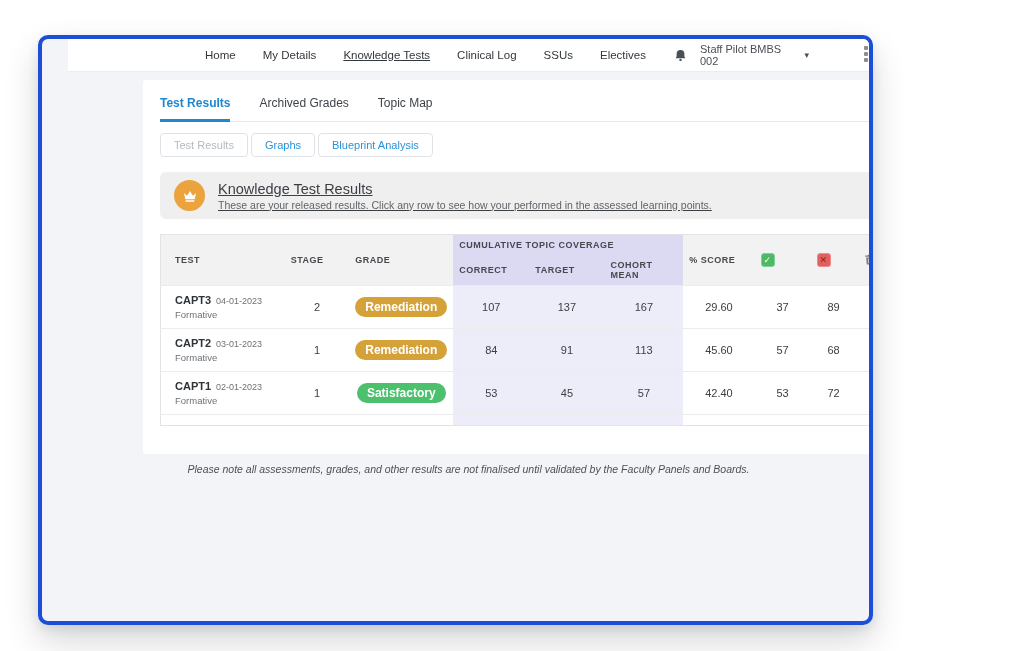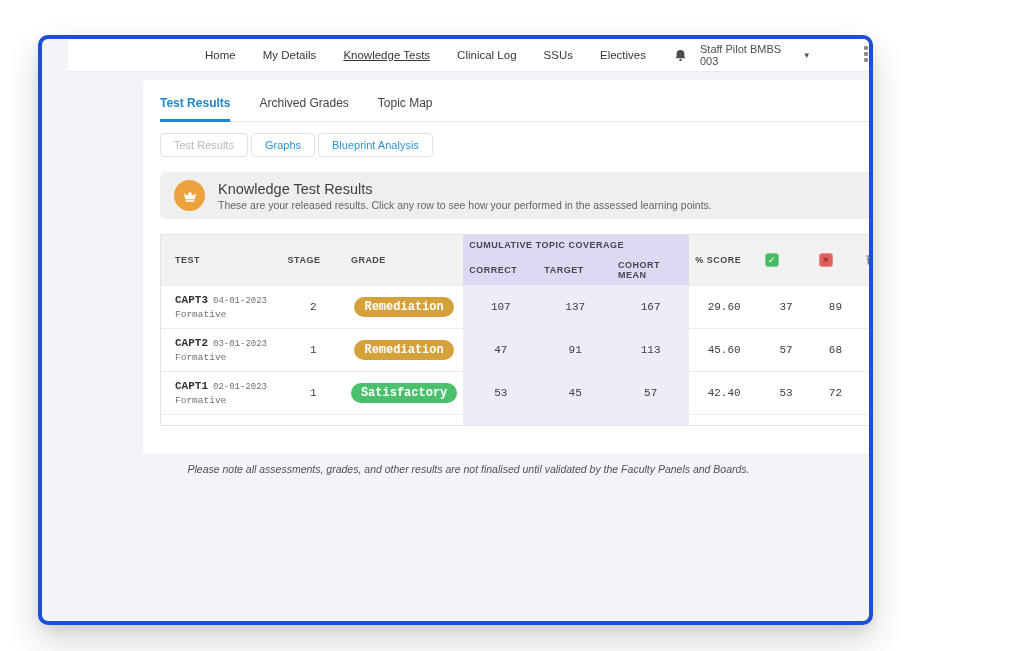--- a/index.html
+++ b/index.html
@@ -58,21 +58,21 @@
   .btn {
     font-size: 11px; background: #fff; border: 1px solid #dfe3e8;
     border-radius: 4px; padding: 5px 13px; margin-right: 3px; cursor: pointer;
   }
   .btn.muted { color: #b4bac0; }
   .btn.blue  { color: #2994d8; font-weight: 400; }
 
   
   .banner {
     margin-top: 15px; background: #efefef; border-radius: 6px;
-    padding: 8px 14px; display: flex; align-items: center;
+    padding: 8px 14px; display: flex; align-items: center; text-decoration: underline;
   }
   .crown-circle {
     width: 31px; height: 31px; border-radius: 50%;
     background: #eca33d; flex: 0 0 31px;
     display: flex; align-items: center; justify-content: center;
     margin-right: 13px;
   }
   .banner-title { font-size: 14.5px; color: #3a3f44; }
   .banner-sub { font-size: 10.5px; color: #5f6469; margin-top: 2px; }
 
@@ -90,21 +90,21 @@
   }
   .results th.col-test { text-align: left; padding-left: 14px; }
   .results th.purple { background: #dcd9f2; }
   .results td {
     font-size: 11px; color: #3c4043; text-align: center;
     padding: 8px 6px; border-top: 1px solid #ececee;
     background: #fff;
   }
   .results td.purple { background: #edecf9; }
   .results td.cell-test { text-align: left; padding-left: 14px; }
-  .results tr.data-row { cursor: pointer; font-family: Liberation Mono, monospace; }
+  .results tr.data-row { cursor: pointer; }
   .test-name { font-weight: 700; font-size: 11px; color: #2e3338; }
   .test-date { font-size: 9px; color: #6d7277; margin-left: 5px; }
   .test-type { font-size: 9.5px; color: #6d7277; margin-top: 3px; }
 
   .badge {
     display: inline-block; padding: 3px 10px; border-radius: 10px;
     font-size: 12px; font-weight: 700; color: #fff; white-space: nowrap;
   }
   .badge-gold  { background: #d5a139; }
   .badge-green { background: #4cc06c; }
@@ -143,21 +143,21 @@
     <span class="nav-item">SSUs</span>
     <span class="nav-item">Electives</span>
     <div class="nav-right">
       <span class="bell">
         <svg viewBox="0 0 24 24" width="15" height="15" fill="#4a4f54">
           <path d="M12 3a6.2 6.2 0 0 0-6.2 6.2v4.4L4.2 16.2h15.6l-1.6-2.6V9.2A6.2 6.2 0 0 0 12 3z"></path>
           <circle cx="12" cy="19" r="1.9"></circle>
         </svg>
       </span>
       <span class="user-menu">
-        <span>Staff Pilot BMBS 003</span>
+        <span>Staff Pilot BMBS 002</span>
         <span class="user-caret">▾</span>
       </span>
     </div>
   </div>
 
   <div class="panel">
 
     <div class="tabs">
       <span class="tab active">Test Results</span>
       <span class="tab">Archived Grades</span>
@@ -238,21 +238,21 @@
           <td>89</td>
           <td>0</td>
         </tr>
         <tr class="data-row">
           <td class="cell-test">
             <span class="test-name">CAPT2</span><span class="test-date">03-01-2023</span>
             <div class="test-type">Formative</div>
           </td>
           <td>1</td>
           <td><span class="badge badge-gold">Remediation</span></td>
-          <td class="purple">47</td>
+          <td class="purple">84</td>
           <td class="purple">91</td>
           <td class="purple">113</td>
           <td>45.60</td>
           <td>57</td>
           <td>68</td>
           <td>0</td>
         </tr>
         <tr class="data-row">
           <td class="cell-test">
             <span class="test-name">CAPT1</span><span class="test-date">02-01-2023</span>

